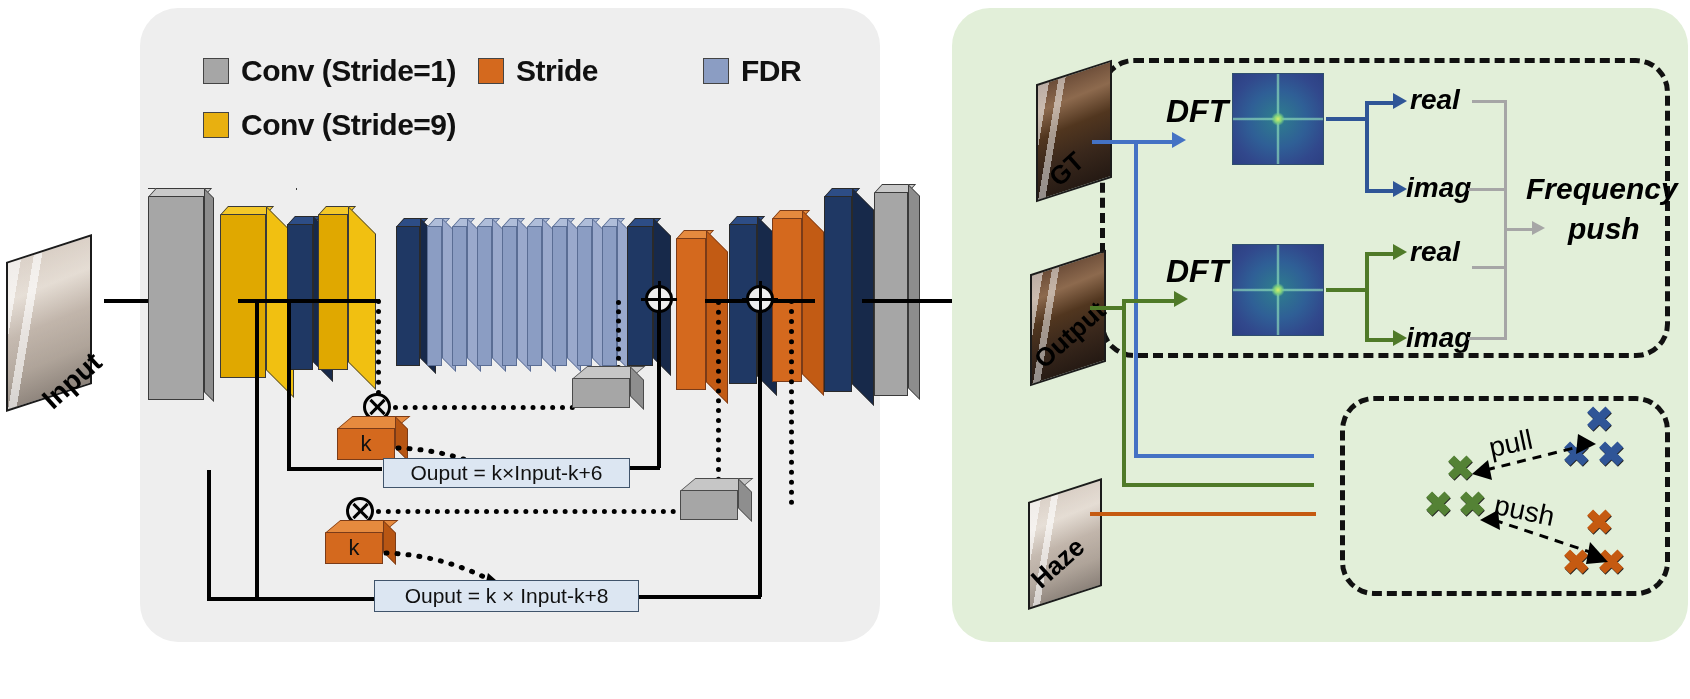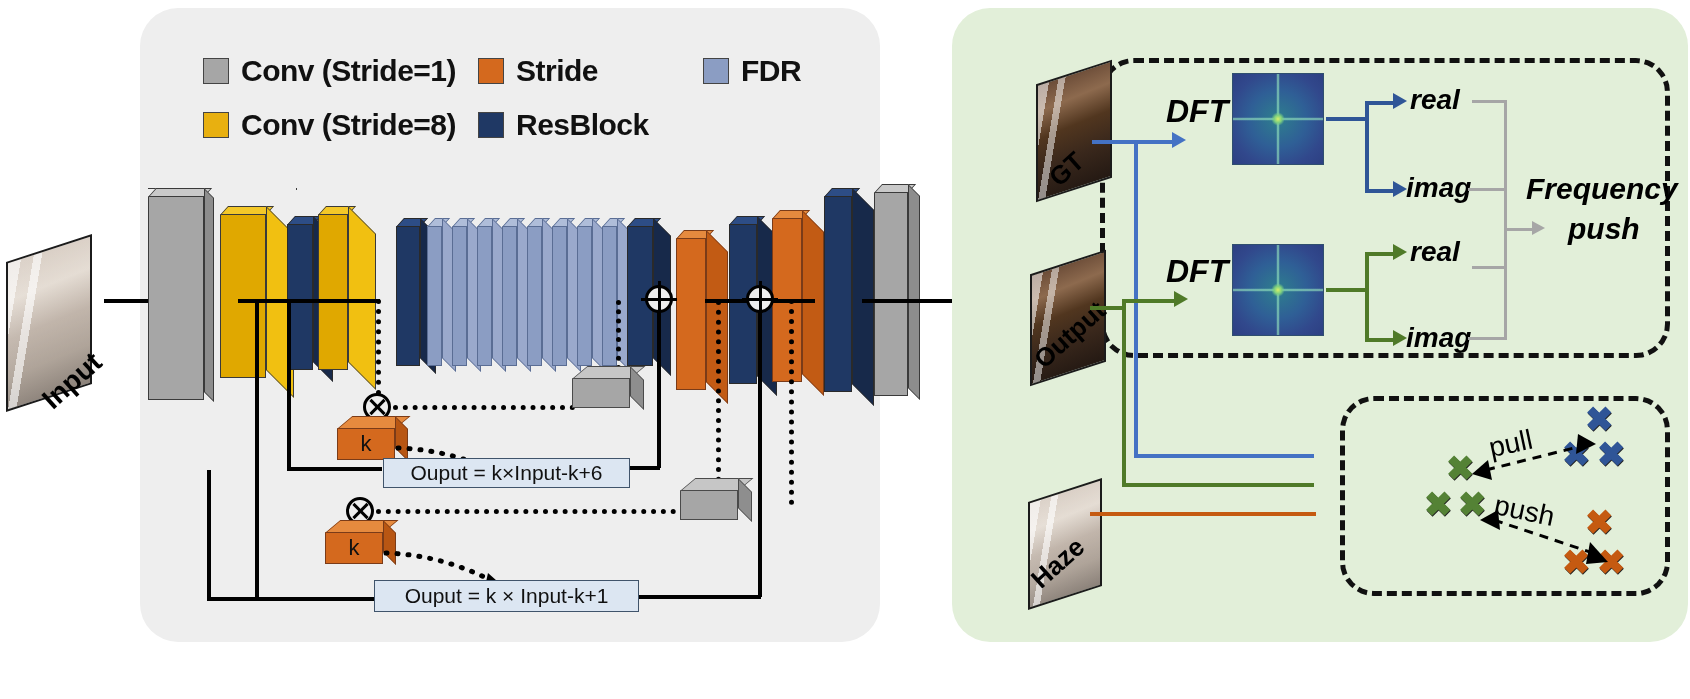--- a/index.html
+++ b/index.html
@@ -217,25 +217,21 @@
         <div class="legend-label">Stride</div>
       </div>
       <div class="legend-item">
         <div class="legend-swatch" style="background:#8b9dc3"></div>
         <div class="legend-label">FDR</div>
       </div>
     </div>
     <div class="legend-row">
       <div class="legend-item lg-c1">
         <div class="legend-swatch" style="background:#e8b010"></div>
-        <div class="legend-label">Conv (Stride=8)</div>
-      </div>
-      <div class="legend-item lg-c2">
-        <div class="legend-swatch" style="background:#1f3864"></div>
-        <div class="legend-label">ResBlock</div>
+        <div class="legend-label">Conv (Stride=9)</div>
       </div>
     </div>
   </div>
 
   <div class="photo hazy" style="left:6px; top:248px; width:86px; height:150px;"></div>
   <div class="photo-label" style="left:36px; top:392px;">Input</div>
 
   <div class="ln hln" style="left:104px; top:299px; width:62px;"></div>
 
   <div class="slab" style="left:148px; top:188px; width:58px; height:212px;">
@@ -382,21 +378,21 @@
   <div style="position:absolute;left:325px;top:532px;width:58px;height:32px;background:#d4691e;border:1px solid #7a3b18;"></div>
   <div style="position:absolute;left:325px;top:520px;width:58px;height:13px;background:#e68a3e;border:1px solid #7a3b18;transform:skewX(-50deg);transform-origin:left bottom;"></div>
   <div style="position:absolute;left:383px;top:520px;width:13px;height:32px;background:#b85613;border:1px solid #7a3b18;transform:skewY(45deg);transform-origin:left top;"></div>
   <div style="position:absolute;left:325px;top:532px;width:58px;height:32px;display:flex;align-items:center;justify-content:center;font-size:22px;color:#111;">k</div>
 
   <svg style="position:absolute;left:384px;top:545px;width:140px;height:50px;overflow:visible;">
     <path d="M 2 8 Q 60 10 112 38" stroke="#000" stroke-width="5" fill="none" stroke-dasharray="1 10" stroke-linecap="round"></path>
     <polygon points="104,28 122,44 100,46" fill="#000"></polygon>
   </svg>
 
-  <div class="formula" style="left:374px; top:580px; width:265px; height:32px;">Ouput = k × Input-k+1</div>
+  <div class="formula" style="left:374px; top:580px; width:265px; height:32px;">Ouput = k × Input-k+8</div>
 
   <div class="panel-right"></div>
 
   <div class="dash-box" style="left:1100px; top:58px; width:570px; height:300px;"></div>
 
   <div class="dash-box" style="left:1340px; top:396px; width:330px; height:200px;"></div>
 
   <div class="photo clear" style="left:1036px; top:72px; width:76px; height:118px;"></div>
   <div class="photo-label" style="left:1043px; top:170px; font-size:26px;">GT</div>
 

